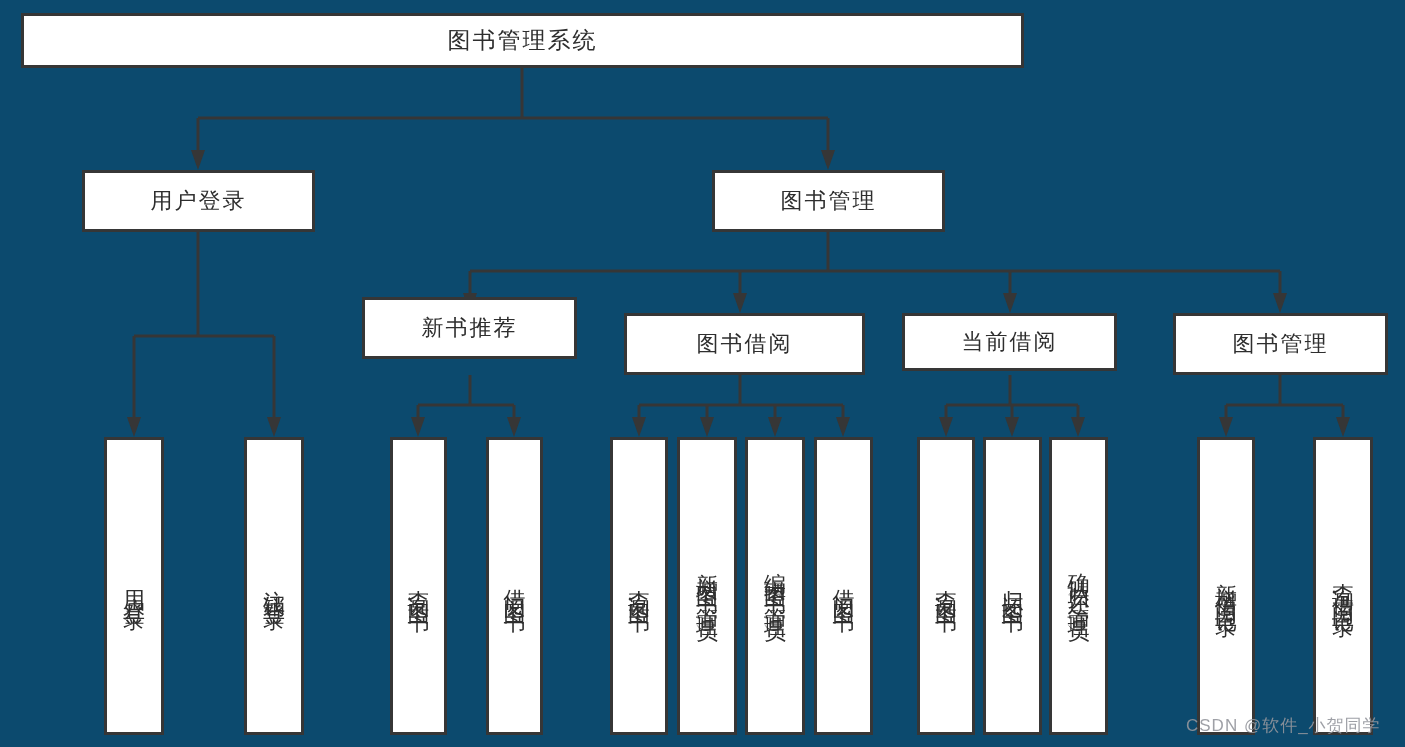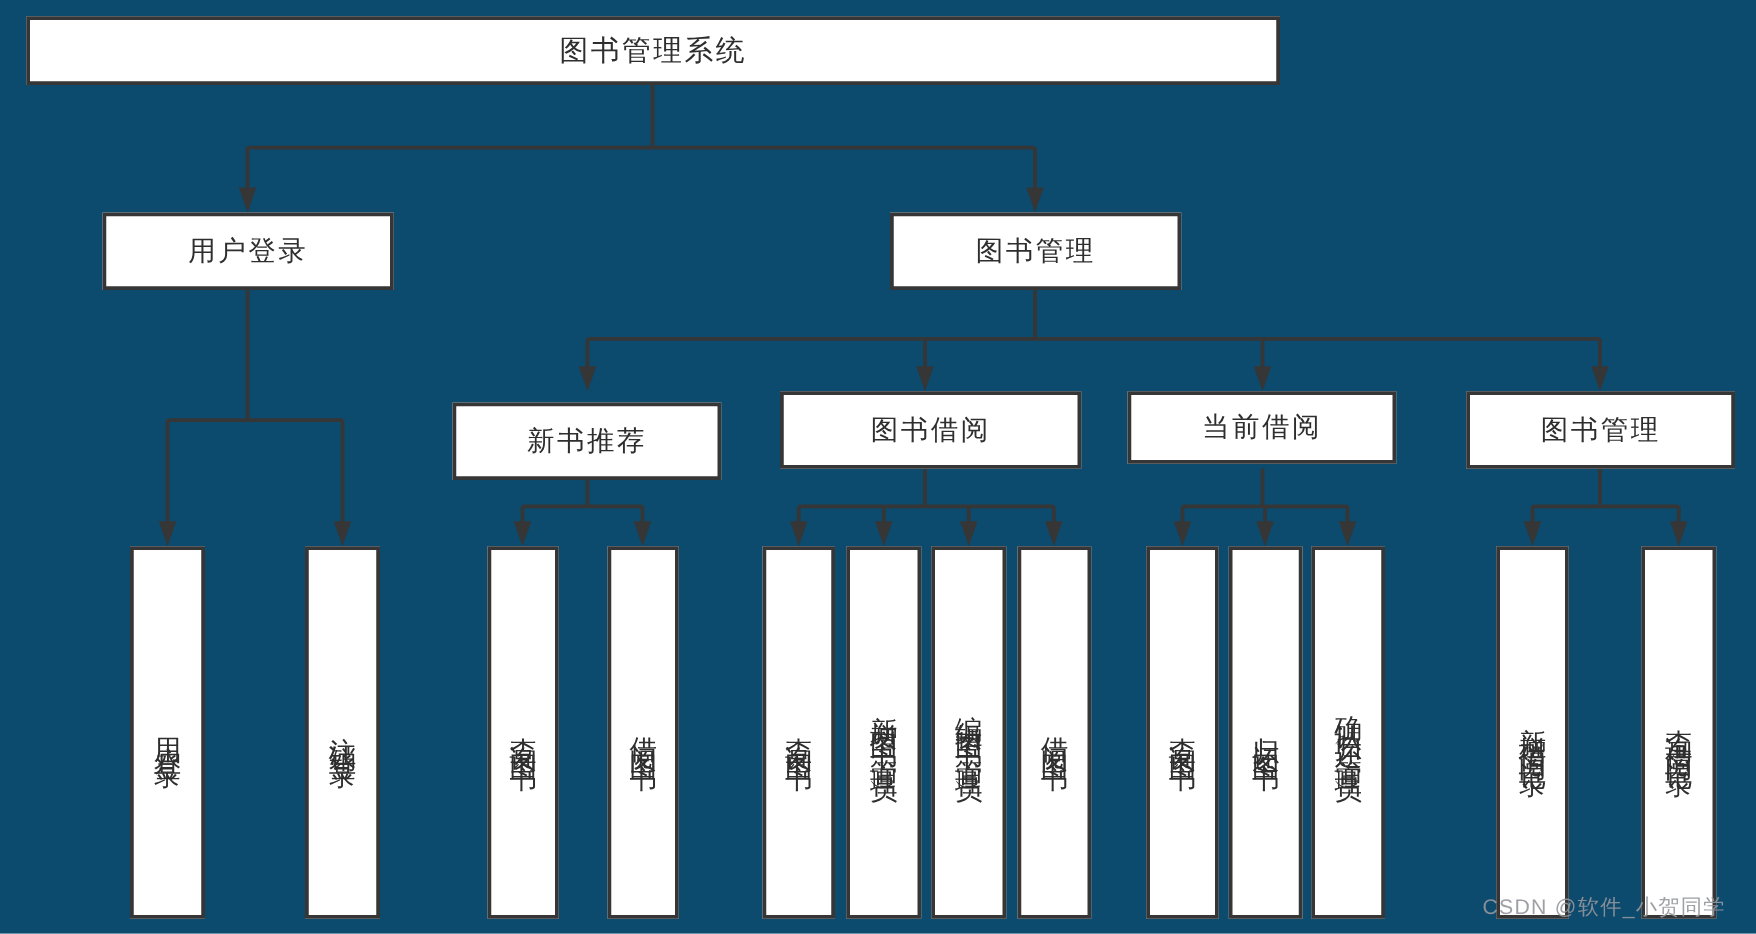--- a/index.html
+++ b/index.html
@@ -80,21 +80,21 @@
     <span class="hlabel">图书管理系统</span>
   </div>
 
   <div class="box" style="left:82px;top:170px;width:233px;height:62px">
     <span class="hlabel">用户登录</span>
   </div>
   <div class="box" style="left:712px;top:170px;width:233px;height:62px">
     <span class="hlabel">图书管理</span>
   </div>
 
-  <div class="box" style="left:362px;top:322px;width:215px;height:62px">
+  <div class="box" style="left:362px;top:297px;width:215px;height:62px">
     <span class="hlabel">新书推荐</span>
   </div>
   <div class="box" style="left:624px;top:313px;width:241px;height:62px">
     <span class="hlabel">图书借阅</span>
   </div>
   <div class="box" style="left:902px;top:313px;width:215px;height:58px">
     <span class="hlabel">当前借阅</span>
   </div>
   <div class="box" style="left:1173px;top:313px;width:215px;height:62px">
     <span class="hlabel">图书管理</span>

